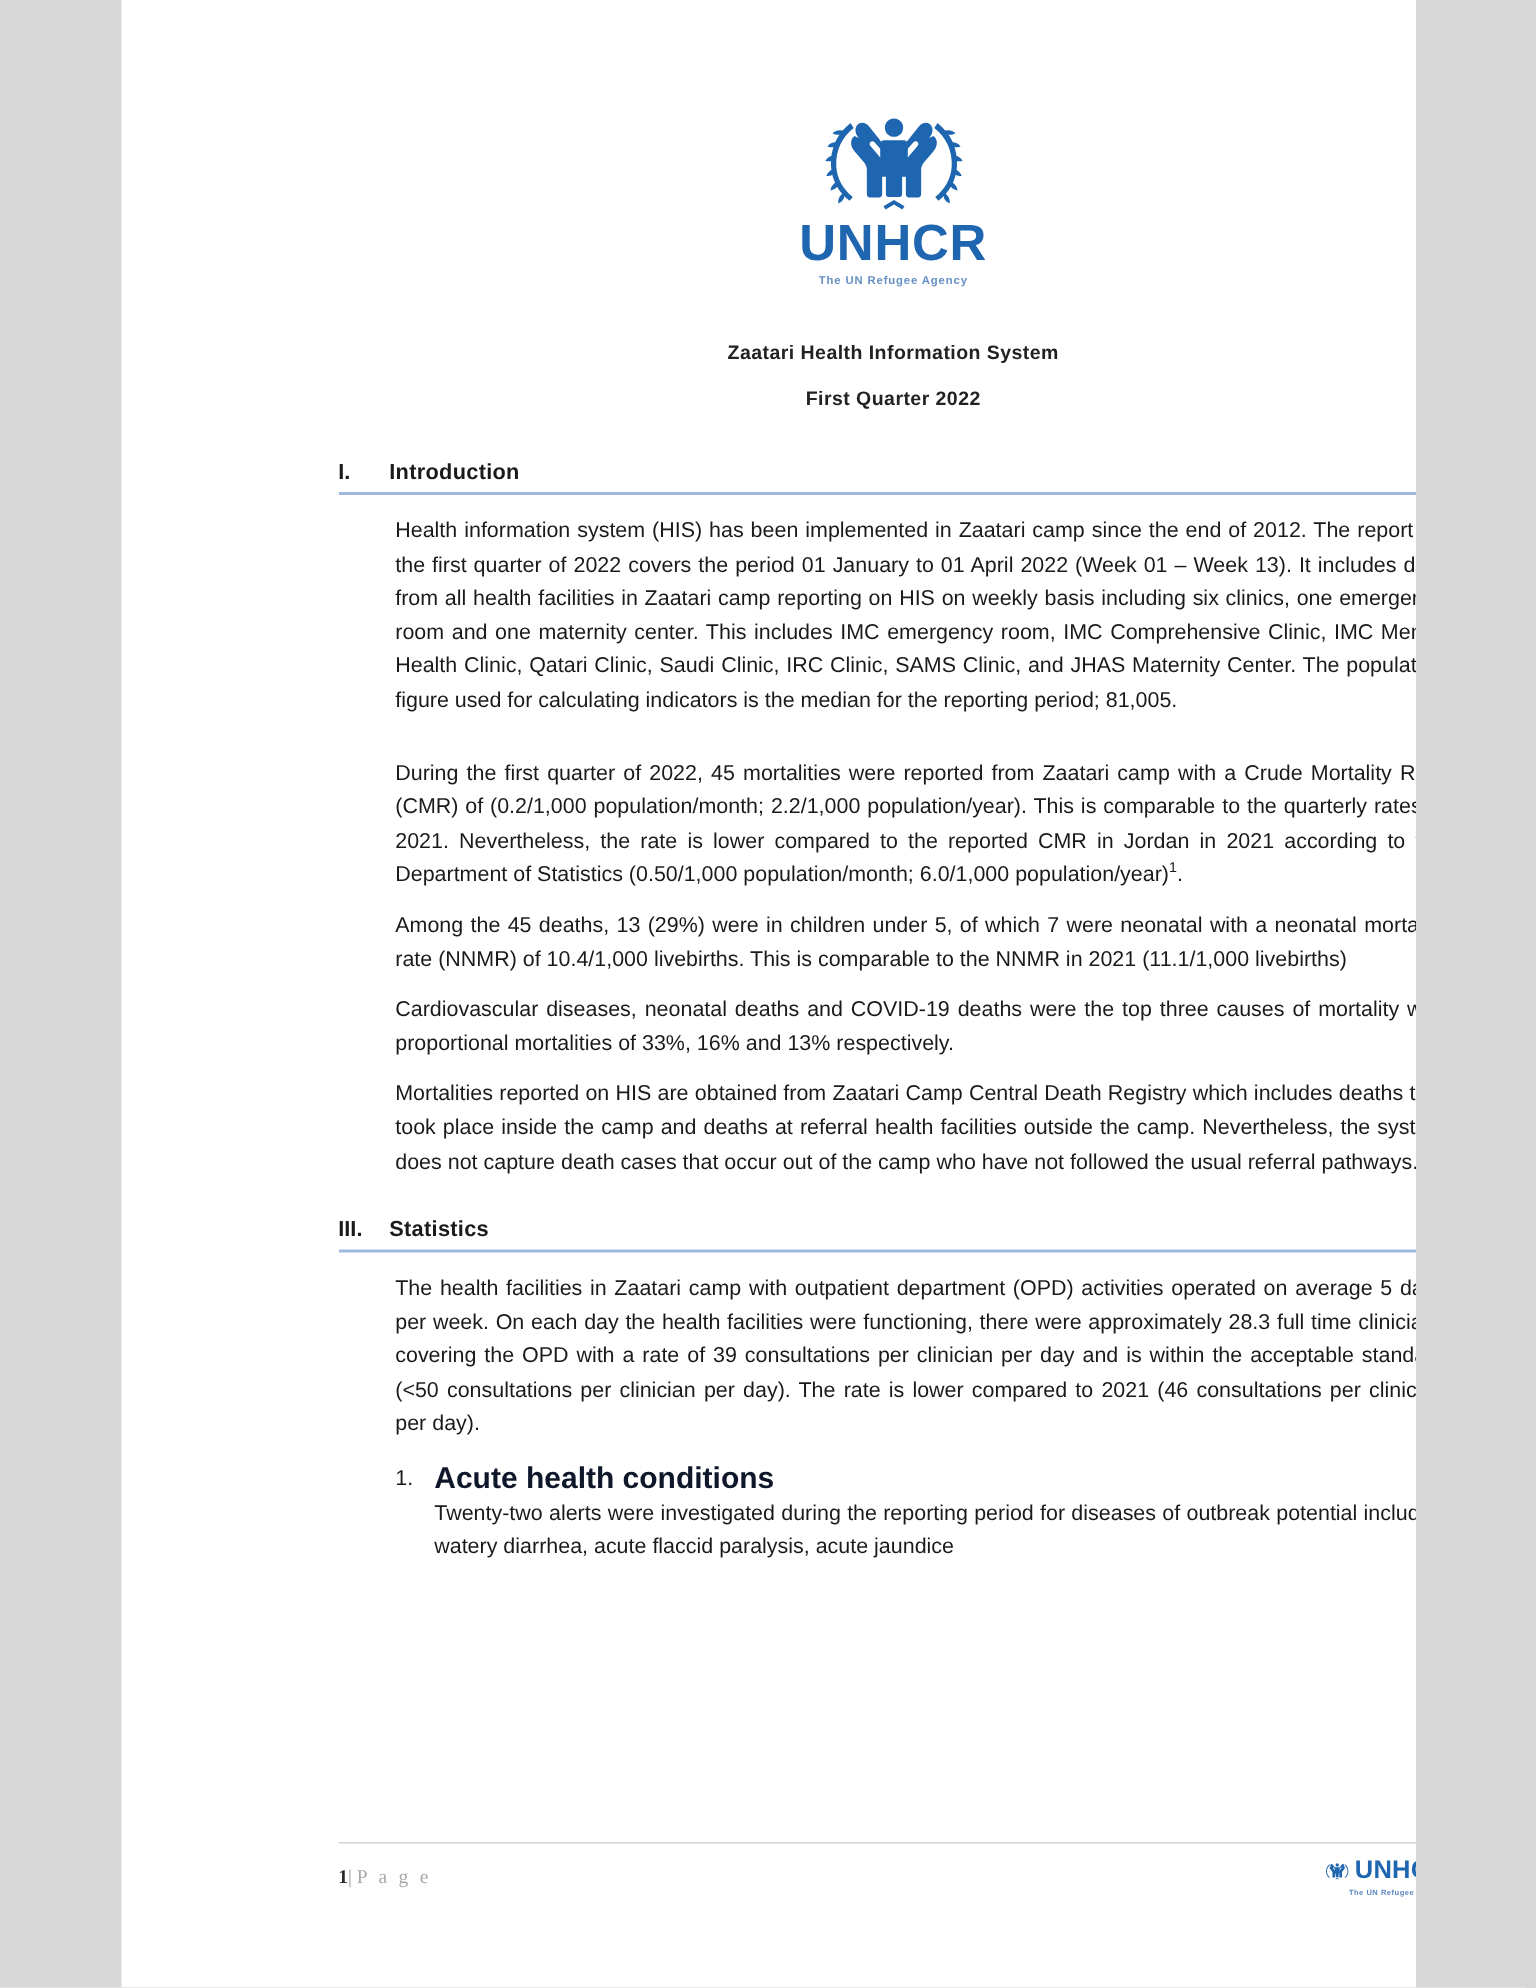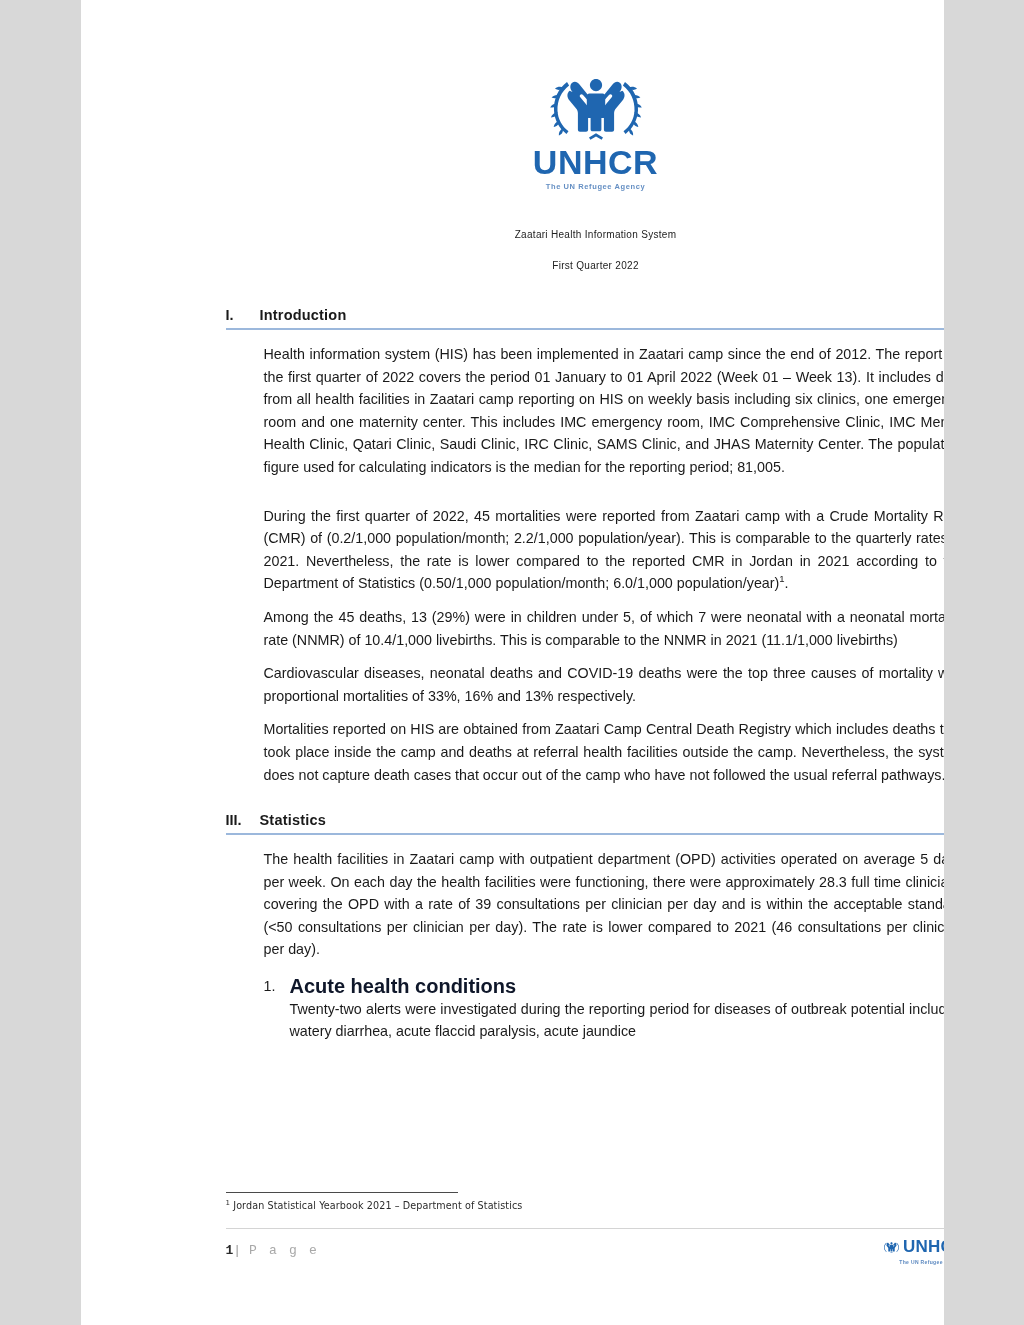--- a/index.html
+++ b/index.html
@@ -56,22 +56,22 @@
     margin-top: 3px;
     opacity: 0.95;
   }
 
   
   .doc-title {
     margin-top: 28px;
     text-align: center;
   }
   .doc-title div {
-    font-size: 10px;
-    font-weight: normal;
+    font-size: 13px;
+    font-weight: bold;
     color: #222222;
     letter-spacing: 0.3px;
     line-height: 31px;
   }
 
   
   .section {
     margin-top: 26px;
   }
   .sec-head {
@@ -169,21 +169,21 @@
     left: 145px;
     top: 1228px;
     width: 740px;
     border-top: 1px solid #d4d4d4;
     padding-top: 7px;
     display: flex;
     align-items: center;
     justify-content: space-between;
   }
   .pagenum {
-    font-family: Liberation Mono, monospace;
+    font-family: Liberation Serif, serif;
     font-size: 13px;
     color: #9a9a9a;
   }
   .pagenum b {
     color: #2b2b2b;
     font-weight: bold;
   }
   .pagenum .pg-word {
     letter-spacing: 2.2px;
     color: #a8a8a8;
@@ -298,24 +298,20 @@
         <span class="sub-num">1.</span>
         <span class="sub-body">
           <span class="sub-title">Acute health conditions</span>
           <p class="para">Twenty-two alerts were investigated during the reporting period for diseases of outbreak potential including watery diarrhea, acute flaccid paralysis, acute jaundice</p>
         </span>
       </div>
     </div>
 
   </div>
 
-  <div class="footnote-area">
-    <div class="footnote-rule"></div>
-    <div class="footnote-text"><span class="fn-sup">1</span><span> Jordan Statistical Yearbook 2021 – Department of Statistics</span></div>
-  </div>
 
   <div class="footer">
     <div class="pagenum"><b>1</b><span>|</span> <span class="pg-word">P a g e</span></div>
     <div class="footer-logo">
       <div class="footer-logo-row">
         <svg class="footer-mark" viewBox="0 0 118 82" aria-hidden="true">
           <g fill="#1F66B0">
             <path d="M59 17 c-3.4 0 -6.1 2.7 -6.1 6.1 0 3.4 2.7 6.1 6.1 6.1 3.4 0 6.1 -2.7 6.1 -6.1 0 -3.4 -2.7 -6.1 -6.1 -6.1 z"></path>
             <path d="M52.4 31.5 h13.2 c1.5 0 2.6 1.2 2.6 2.7 v20 c0 1 -0.7 1.7 -1.6 1.7 h-2.2 v11.6 c0 1 -0.8 1.8 -1.8 1.8 h-7.2 c-1 0 -1.8 -0.8 -1.8 -1.8 v-11.6 h-2.2 c-0.9 0 -1.6 -0.7 -1.6 -1.7 v-20 c0 -1.5 1.1 -2.7 2.6 -2.7 z"></path>
             <path d="M35.5 30 c-2.9 -3.2 -2.8 -7.4 -0.3 -9.3 2.3 -1.7 5.2 -0.9 7.1 1.5 l9.3 11.6 v5.4 l-5.6 -6.3 c-0.8 -0.9 -2 -0.9 -2.7 -0.2 -0.7 0.7 -0.7 1.8 0 2.6 l6.4 7.6 c0.9 1.1 1.4 2.3 1.4 3.7 v21.1 c0 1.1 -0.9 2 -2 2 h-6.2 c-1.1 0 -2 -0.9 -2 -2 v-16.4 c0 -1.9 -0.6 -3.5 -1.8 -4.9 l-6.6 -7.8 c-3 -3.6 -2.6 -7.9 0.2 -9.9 z"></path>

